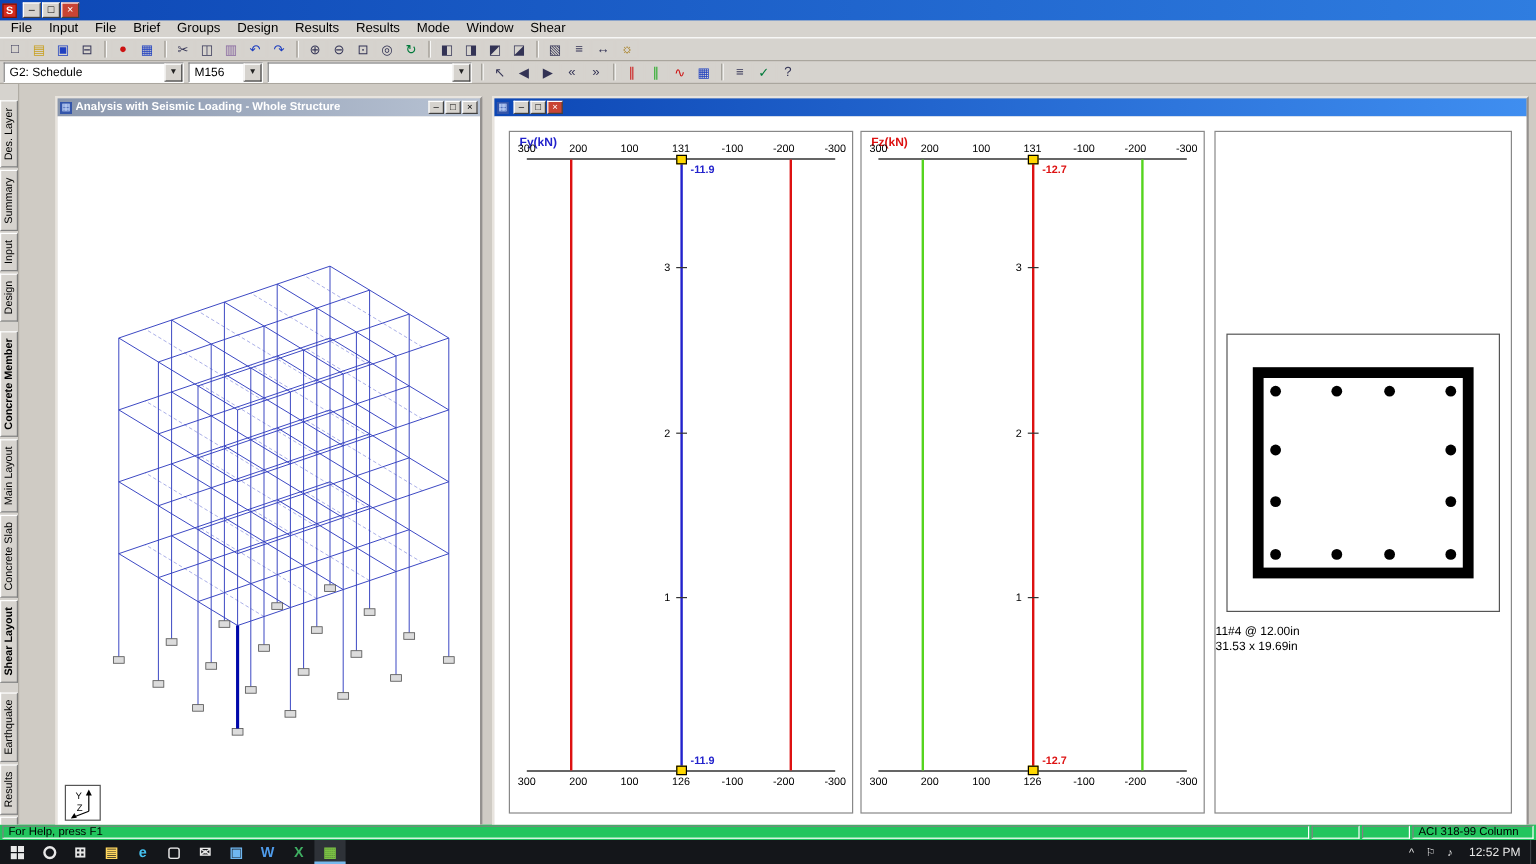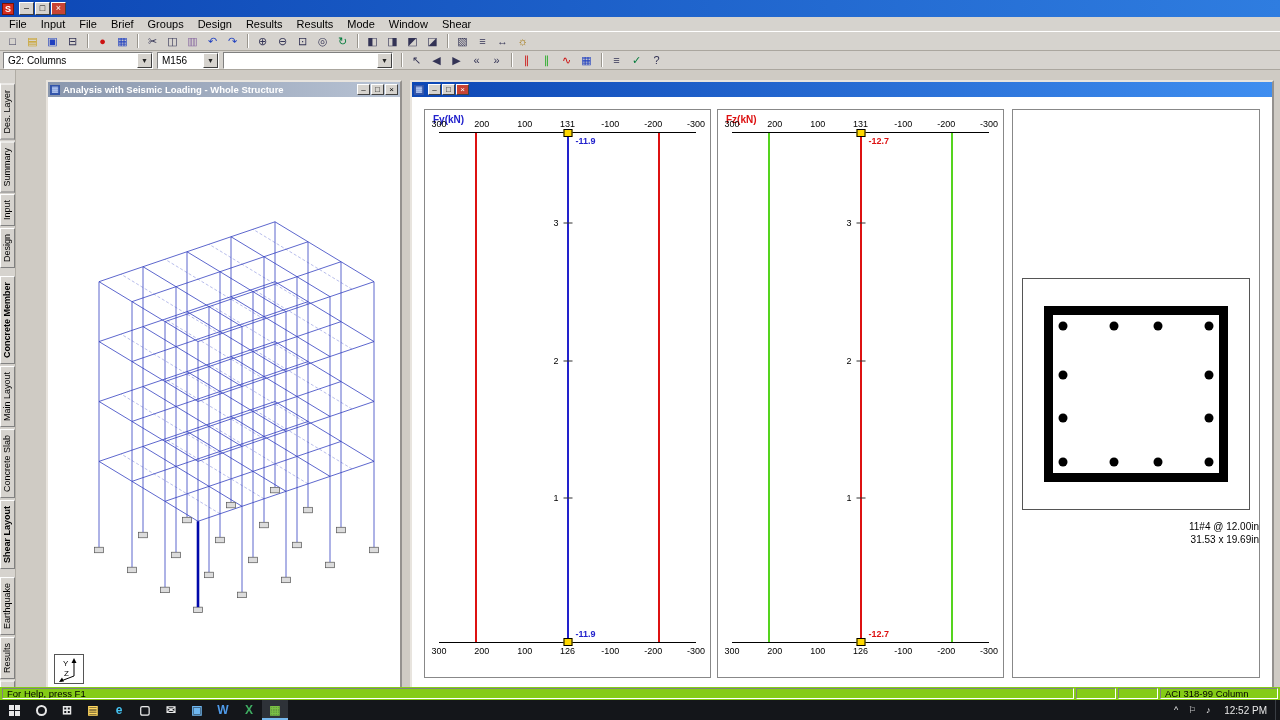--- a/index.html
+++ b/index.html
@@ -76,28 +76,28 @@
   .stick { position:absolute; left:50%; width:9px; height:1px; background:#333; transform:translate(-50%,-50%); }
   .s0,.k0 { top:17.6%; } .s1,.k1 { top:44.8%; } .s2,.k2 { top:71.7%; }
 
   .section-panel { flex:1; border:1px solid #888; background:#fff; }
   .section-box { width:228px; height:232px; border:1px solid #555; margin:168px auto 10px; background:#fff; display:flex; align-items:center; justify-content:center; }
   .section-square { width:184px; height:176px; border:9px solid #000; background:#fff; position:relative; }
   .rebar { position:absolute; width:9px; height:9px; background:#000; border-radius:50%; transform:translate(-50%,-50%); }
   .r1{left:6%;top:7%}.r2{left:37%;top:7%}.r3{left:63%;top:7%}.r4{left:94%;top:7%}
   .r5{left:6%;top:93%}.r6{left:37%;top:93%}.r7{left:63%;top:93%}.r8{left:94%;top:93%}
   .r9{left:6%;top:38%}.r10{left:6%;top:65%}.r11{left:94%;top:38%}.r12{left:94%;top:65%}
-  .section-caption { text-align:right; font-size:10px; line-height:13px; }
-
-  
-  .statusbar { height:13px; display:flex; align-items:stretch; padding:1px 2px; gap:2px; flex:0 0 auto; background:#84cc16; }
+  .section-caption { text-align:left; font-size:10px; line-height:13px; }
+
+  
+  .statusbar { height:13px; display:flex; align-items:stretch; padding:1px 2px; gap:2px; flex:0 0 auto; background:#22c55e; }
   .status-panel { border:1px solid; border-color:#808080 #fff #fff #808080; font-size:9.5px; padding:0 4px; line-height:10px; white-space:nowrap; overflow:hidden; }
   .status-panel.help { flex:1; }
   .status-panel.small { width:40px; }
-  .status-panel.code { width:118px; }
+  .status-panel.code { width:101px; }
 
   
   .taskbar { height:20px; background:#14161a; display:flex; align-items:center; color:#e8e8e8; flex:0 0 auto; }
   .start-btn { width:28px; height:20px; display:flex; align-items:center; justify-content:center; }
   .win-logo { display:grid; grid-template-columns:5px 5px; grid-template-rows:5px 5px; gap:1px; }
   .win-logo div { background:#e8e8e8; }
   .search-btn { width:26px; height:20px; display:flex; align-items:center; justify-content:center; }
   .search-ring { width:11px; height:11px; border:2px solid #e8e8e8; border-radius:50%; }
   .tb-app { width:26px; height:20px; display:flex; align-items:center; justify-content:center; font-size:12px; font-weight:bold; }
   .tb-app.active { background:#2e3238; box-shadow:inset 0 -2px 0 #76b9ed; }
@@ -159,21 +159,21 @@
     <span class="tbtn" style="color: rgb(51, 51, 85);">◪</span>
     <span class="tsep"></span>
     <span class="tbtn" style="color: rgb(51, 51, 85);">▧</span>
     <span class="tbtn" style="color: rgb(51, 51, 85);">≡</span>
     <span class="tbtn" style="color: rgb(51, 51, 85);">↔</span>
     <span class="tbtn" style="color: rgb(160, 112, 0);">☼</span>
   </div>
 
   <div class="toolbar">
     <div class="combo w1">
-      <span class="cval">G2: Columns</span>
+      <span class="cval">G2: Schedule</span>
       <span class="carrow">▼</span>
     </div>
     <div class="combo w2">
       <span class="cval">M156</span>
       <span class="carrow">▼</span>
     </div>
     <div class="combo w3">
       <span class="cval"></span>
       <span class="carrow">▼</span>
     </div>

